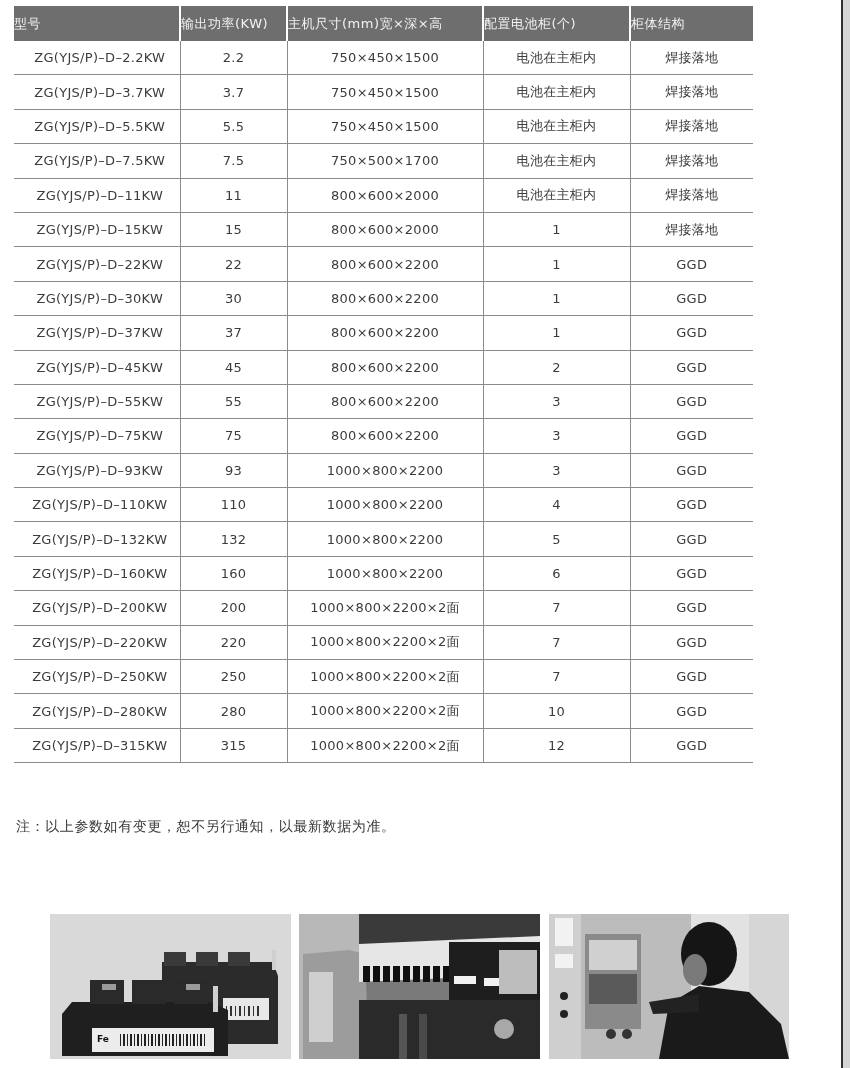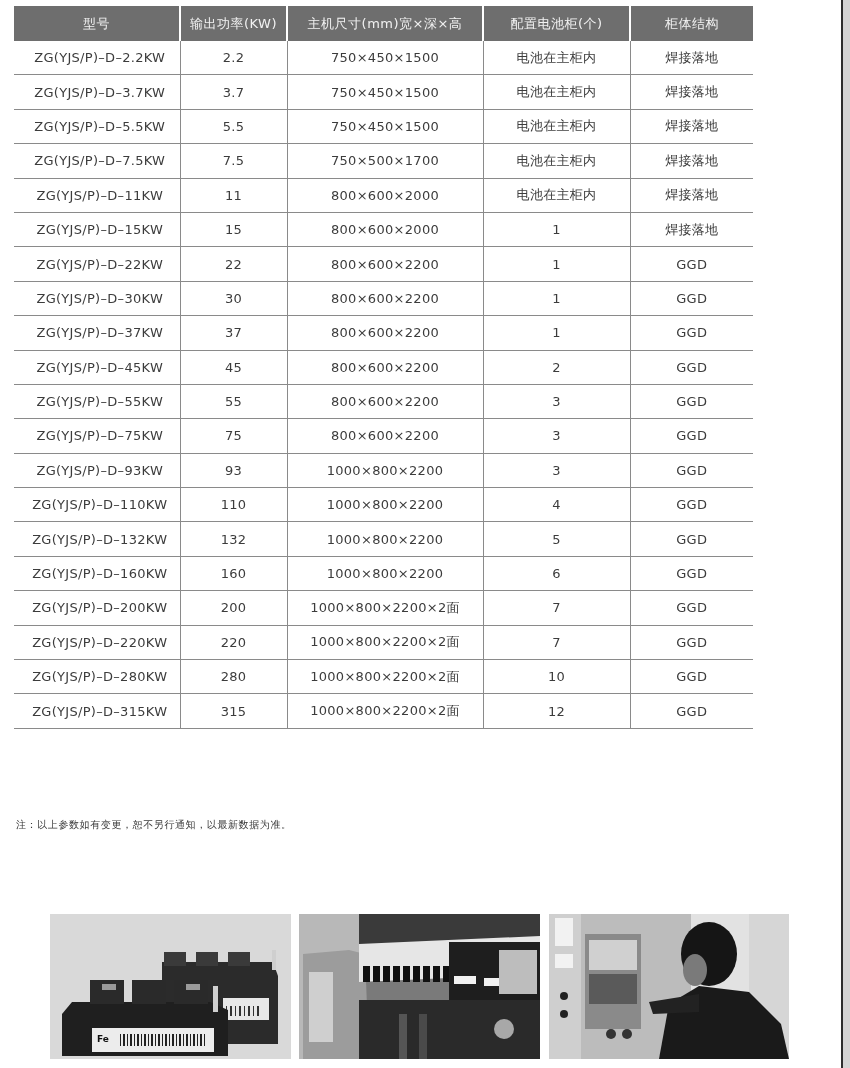--- a/index.html
+++ b/index.html
@@ -10,32 +10,32 @@
   .page-edge {
     position: absolute; top: 0; left: 841px; width: 9px; height: 1068px;
     background: #d4d4d4; border-left: 2px solid #2e2e2e; box-sizing: border-box;
   }
   table.spec {
     position: absolute; left: 14px; top: 6px; width: 739px;
     border-collapse: collapse; table-layout: fixed;
   }
   table.spec th {
     background: #6e6e6e; color: #f2f2f2; font-weight: normal; font-size: 13px;
-    height: 35px; padding: 0; text-align: center; border-left: 2px solid #ffffff;
+    height: 35px; padding: 0; text-align: left; border-left: 2px solid #ffffff;
     letter-spacing: 0.5px; white-space: nowrap;
   }
   table.spec th:first-child { border-left: none; }
   table.spec td {
     height: 33.4px; padding: 0; font-size: 13px; color: #3c3c3c; text-align: center;
     border-bottom: 1px solid #8a8a8a; border-left: 1px solid #8a8a8a; white-space: nowrap;
     letter-spacing: 0.3px;
   }
   table.spec td:first-child { border-left: none; text-align: center; padding-left: 6px; }
   .note {
-    position: absolute; left: 16px; top: 818px; font-size: 10px; color: #3a3a3a; letter-spacing: 0.6px;
+    position: absolute; left: 16px; top: 818px; font-size: 14px; color: #3a3a3a; letter-spacing: 0.6px;
   }
   .photo {
     position: absolute; top: 914px; height: 145px; overflow: hidden; margin-left: 36px;
   }
   .photo svg { display: block; width: 100%; height: 100%; }
 </style>
 </head>
 <body>
 
 <div class="page-edge"></div>
@@ -173,20 +173,27 @@
       <tr>
         <td>ZG(YJS/P)–D–200KW</td>
         <td>200</td>
         <td>1000×800×2200×2面</td>
         <td>7</td>
         <td>GGD</td>
       </tr>
       <tr>
         <td>ZG(YJS/P)–D–220KW</td>
         <td>220</td>
+        <td>1000×800×2200×2面</td>
+        <td>7</td>
+        <td>GGD</td>
+      </tr>
+      <tr>
+        <td>ZG(YJS/P)–D–250KW</td>
+        <td>250</td>
         <td>1000×800×2200×2面</td>
         <td>7</td>
         <td>GGD</td>
       </tr>
       <tr>
         <td>ZG(YJS/P)–D–280KW</td>
         <td>280</td>
         <td>1000×800×2200×2面</td>
         <td>10</td>
         <td>GGD</td>

